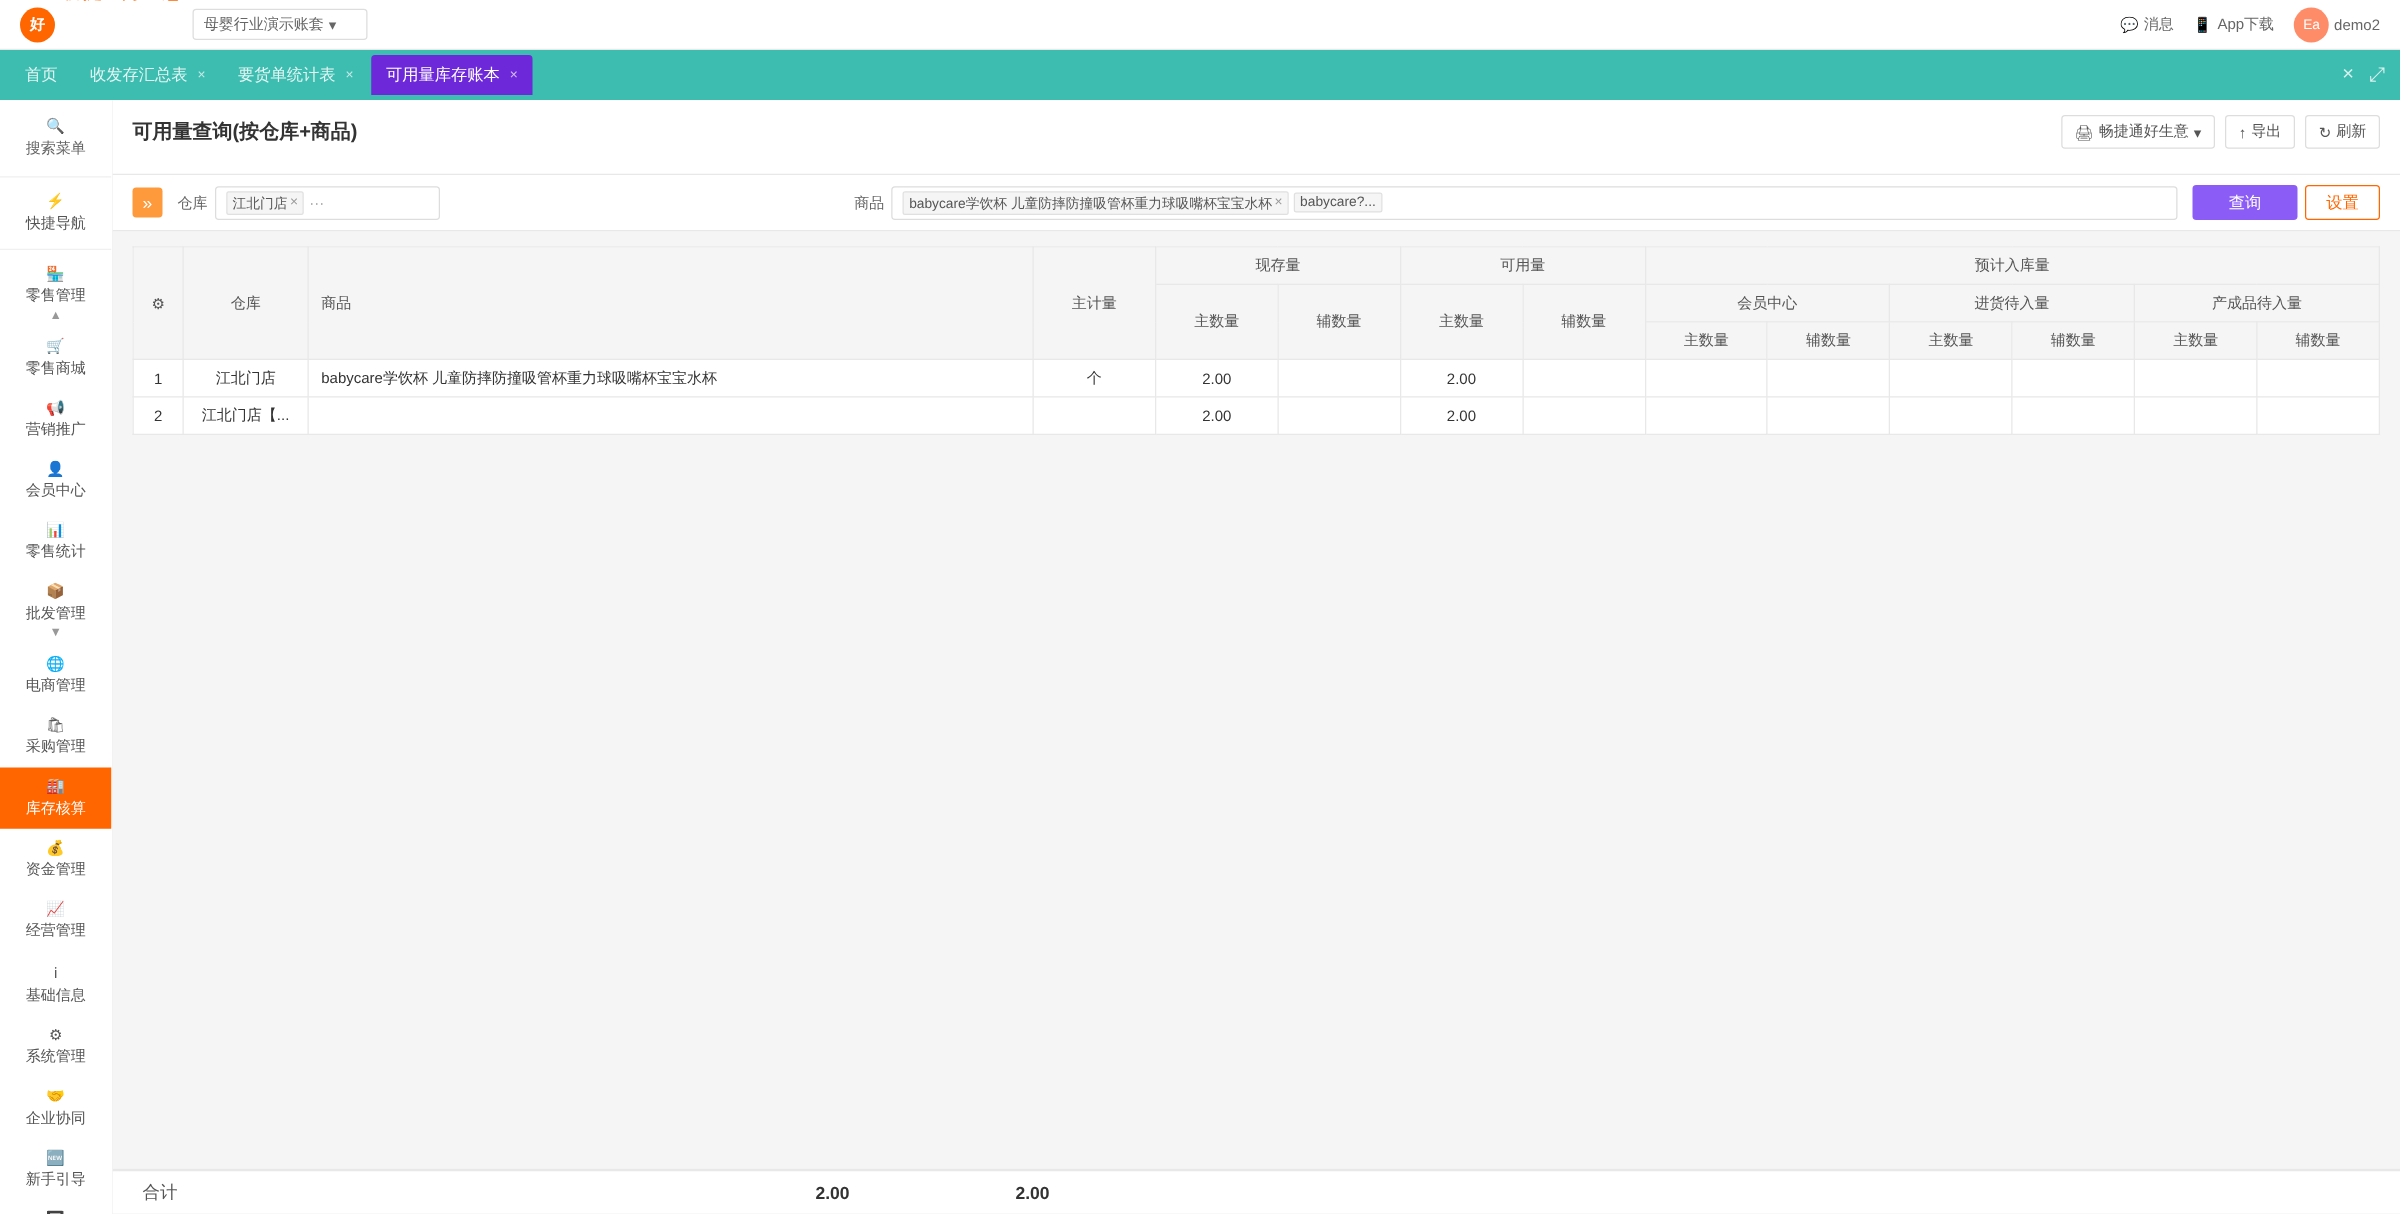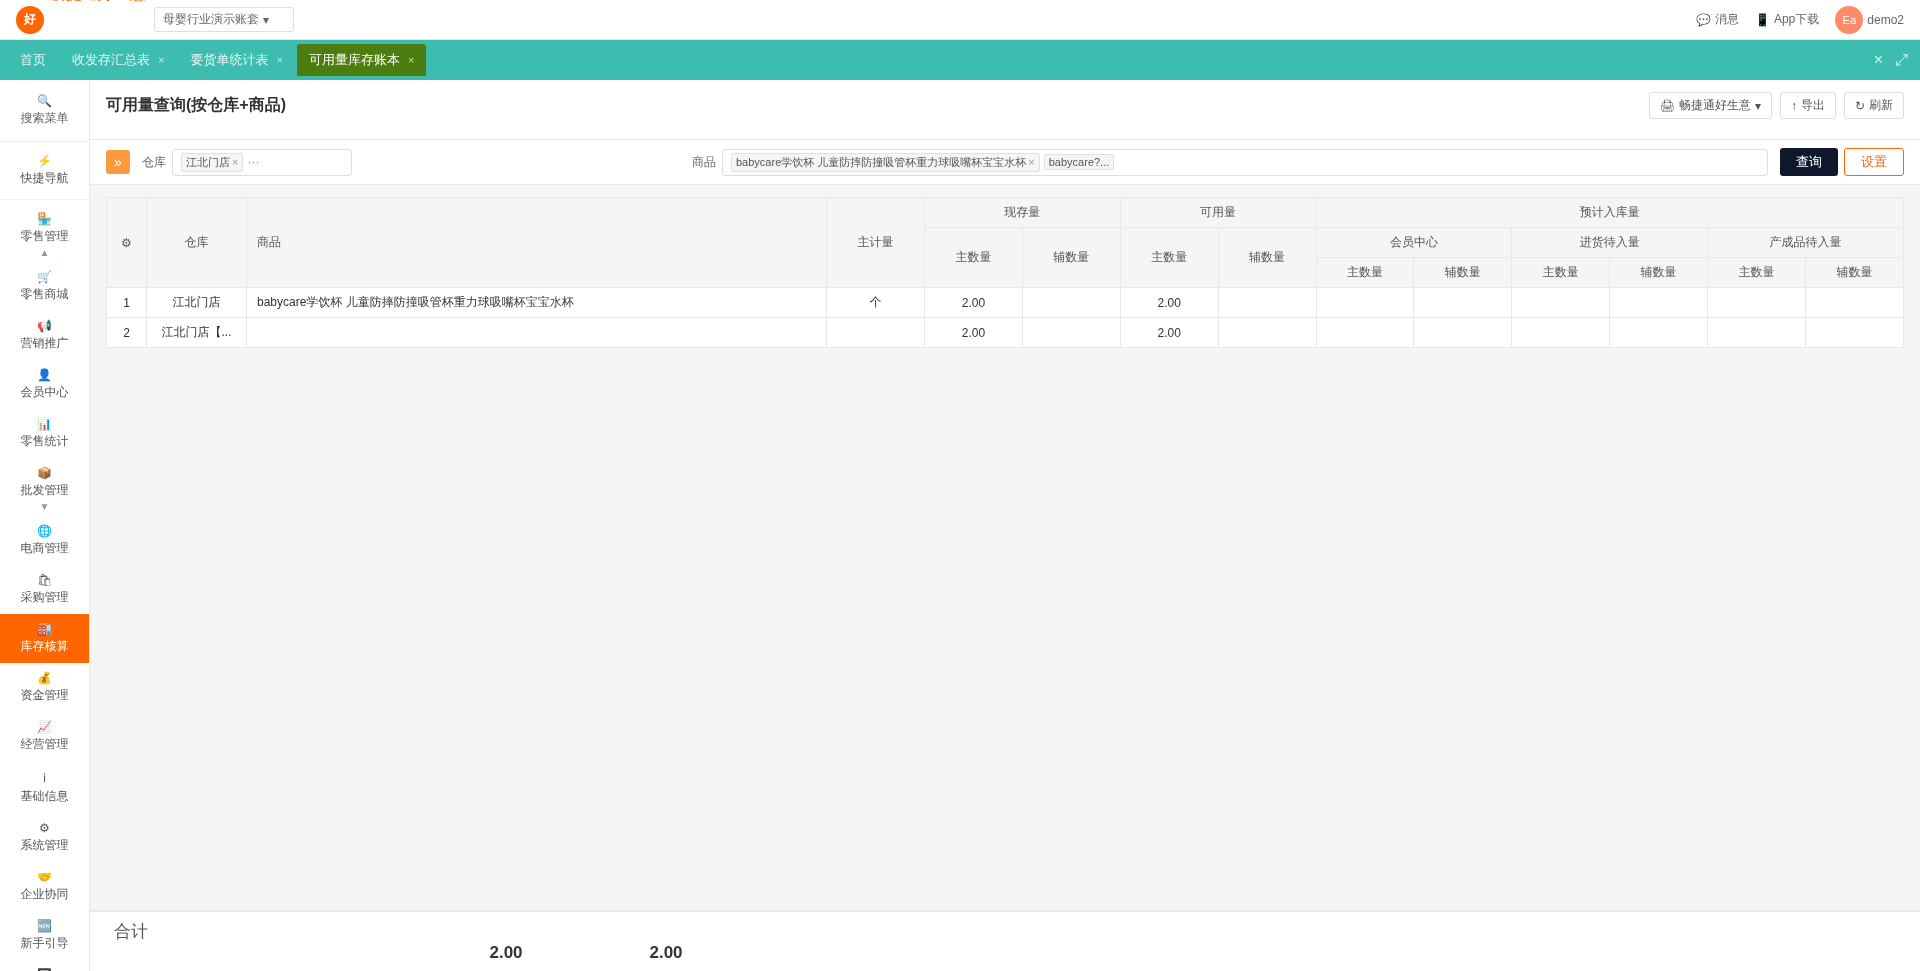--- a/index.html
+++ b/index.html
@@ -47,21 +47,21 @@
       display: flex;
       align-items: center;
       gap: 6px;
       cursor: pointer;
       border-radius: 3px 3px 0 0;
       font-size: 13px;
       color: rgba(255,255,255,0.85);
       white-space: nowrap;
     }
     .nav-tab.active {
-      background: #4d7c0f;
+      background: #6d28d9;
       color: #fff;
       text-align: center;
     }
     .nav-tab .close-x { font-size: 11px; color: rgba(255,255,255,0.7); cursor: pointer; margin-left: 2px; }
     .nav-tab.home { background: transparent; }
     .nav-tabs-spacer { flex: 1; }
     .nav-tab-actions { display: flex; gap: 4px; }
     .nav-tab-action-btn { color: rgba(255,255,255,0.8); cursor: pointer; font-size: 16px; padding: 0 4px; }
 
     
@@ -188,22 +188,22 @@
     .filter-tag .tag-close { cursor: pointer; color: #999; font-size: 11px; }
     .filter-dots { color: #999; font-size: 12px; cursor: pointer; }
     .filter-product-group { display: flex; align-items: center; gap: 6px; flex: 2; }
     .filter-product-tag-input {
       display: flex; align-items: center; gap: 4px;
       border: 1px solid #ddd; border-radius: 3px; padding: 3px 8px;
       flex: 1; flex-wrap: wrap; background: #fff;
     }
     .filter-actions { display: flex; gap: 6px; }
     .btn-query {
-      background: #0f172a; color: #fff; border: none;
-      padding: 5px 16px; border-radius: 3px; cursor: pointer; font-size: 13px;
+      background: #8b5cf6; color: #fff; border: none;
+      padding: 5px 29px; border-radius: 3px; cursor: pointer; font-size: 13px;
     }
     .btn-setting {
       background: #fff; color: #ff6600; border: 1px solid #ff6600;
       padding: 1px 16px; border-radius: 3px; cursor: pointer; font-size: 13px; font-family: Liberation Serif, serif;
     }
 
     
     .table-area {
       flex: 1;
       overflow: auto;
@@ -231,23 +231,23 @@
     .data-table .col-warehouse { width: 100px; }
     .data-table .col-product { text-align: left; min-width: 300px; }
     .th-group { background: #f0f0f0; }
 
     
     .table-footer {
       background: #fff;
       border-top: 2px solid #e8e8e8;
       padding: 8px 16px;
       display: flex;
+      align-items: center;
       flex-shrink: 0;
-      font-size: 17px;
-      flex-direction: column;
+      font-size: 14px;
     }
     .footer-total-label { width: 160px; font-weight: 500; color: #555; padding-left: 8px; }
     .footer-cell { text-align: center; font-weight: 600; }
 
     
     .table-area::-webkit-scrollbar { width: 6px; height: 6px; }
     .table-area::-webkit-scrollbar-thumb { background: #ccc; border-radius: 3px; }
   </style>
 </head>
 <body>

